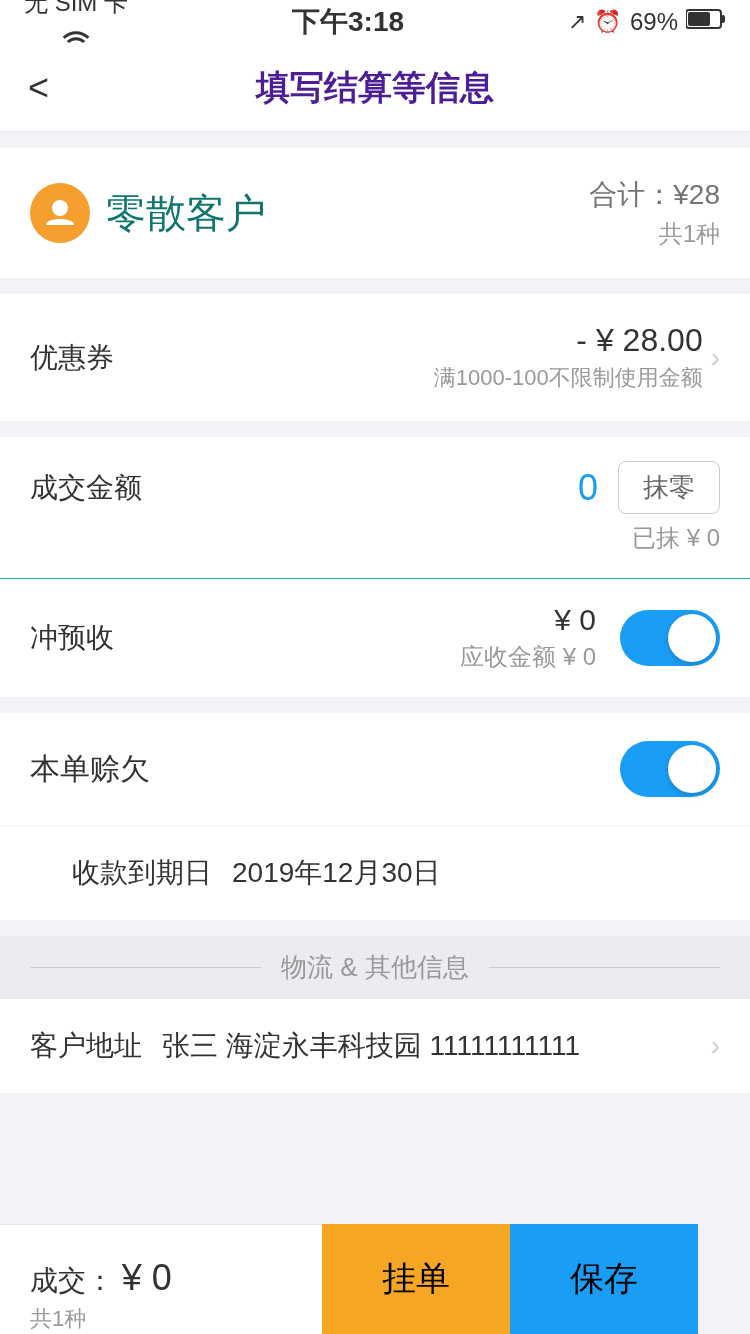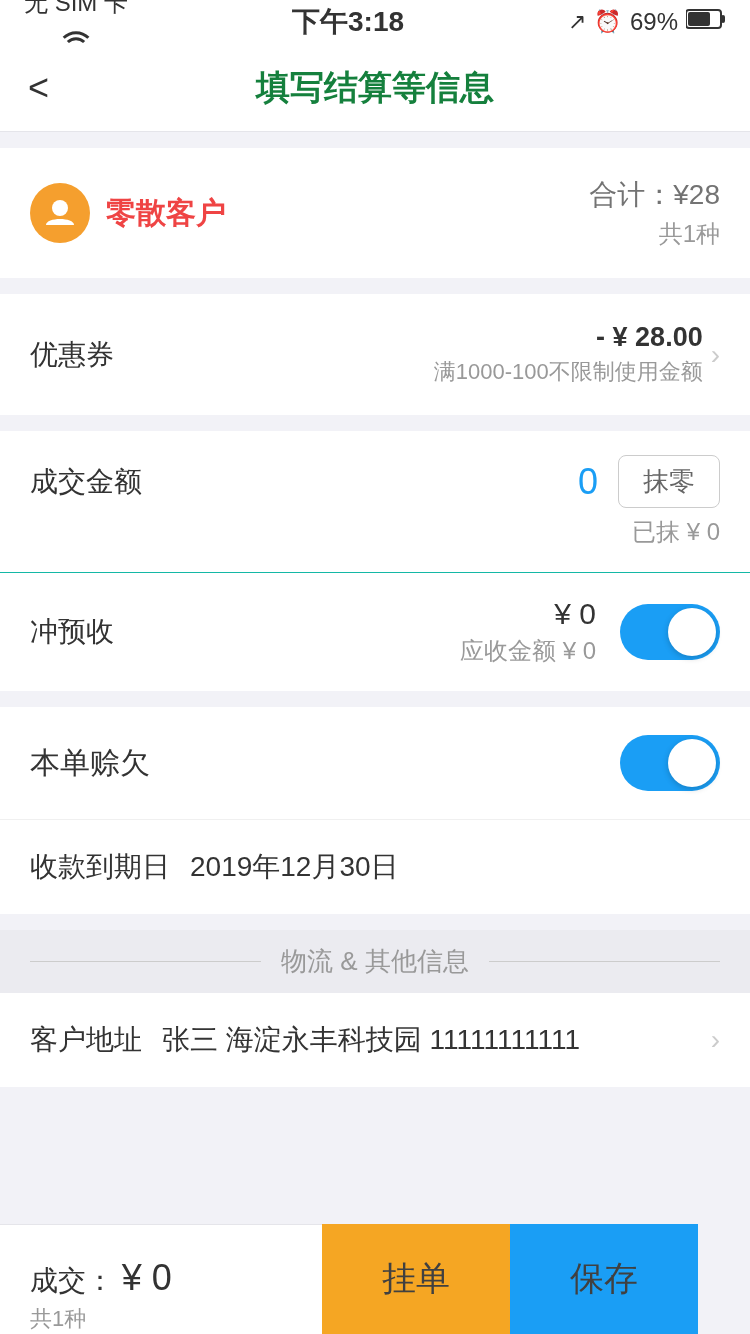--- a/index.html
+++ b/index.html
@@ -40,21 +40,21 @@
     .nav-back {
       position: absolute;
       left: 28px;
       font-size: 36px;
       color: #333;
       cursor: pointer;
     }
     .nav-title {
       font-size: 34px;
       font-weight: 600;
-      color: #15803d;
+      color: #4c1d95;
     }
 
     
     .content {
       padding-bottom: 120px;
     }
 
     
     .section {
       background: #fff;
@@ -77,23 +77,22 @@
       width: 60px;
       height: 60px;
       border-radius: 50%;
       background: #f59f2e;
       display: flex;
       align-items: center;
       justify-content: center;
     }
     .customer-avatar svg { width: 36px; height: 36px; }
     .customer-name {
-      font-size: 30px;
-      color: #ef4444;
-      font-weight: bold;
+      font-size: 40px;
+      color: #0f766e;
     }
     .customer-total {
       text-align: right;
     }
     .total-amount {
       font-size: 28px;
       color: #737373;
     }
     .total-count {
       font-size: 24px;
@@ -114,23 +113,23 @@
       font-size: 28px;
       color: #333;
       flex-shrink: 0;
     }
     .row-value-right {
       display: flex;
       flex-direction: column;
       align-items: flex-end;
     }
     .coupon-amount {
-      font-size: 27px;
-      color: #333;
-      font-weight: 700;
+      font-size: 32px;
+      color: #333;
+      font-weight: 400;
     }
     .coupon-desc {
       font-size: 22px;
       color: #999;
       margin-top: 4px;
     }
     .chevron-right {
       color: #ccc;
       font-size: 28px;
       margin-left: 8px;
@@ -233,20 +232,21 @@
     .date-row {
       padding: 28px 30px;
       border-top: 1px solid #f0f0f0;
       display: flex;
       align-items: center;
       gap: 20px;
     }
     .date-label {
       font-size: 28px;
       color: #333;
+      margin-left: 42px;
     }
     .date-value {
       font-size: 28px;
       color: #333;
     }
 
     
     .logistics-header {
       background: #ebebf0;
       padding: 14px 30px;
@@ -319,21 +319,21 @@
       width: 188px;
       height: 110px;
       background: #1a9ef5;
       display: flex;
       align-items: center;
       justify-content: center;
       cursor: pointer;
     }
     .btn-text {
       font-size: 34px;
-      color: #404040;
+      color: #000000;
       font-weight: 500;
     }
   </style>
 </head>
 <body>
 
 <div class="status-bar">
   <div class="status-left">
     <span>无 SIM 卡</span>
     <span>

